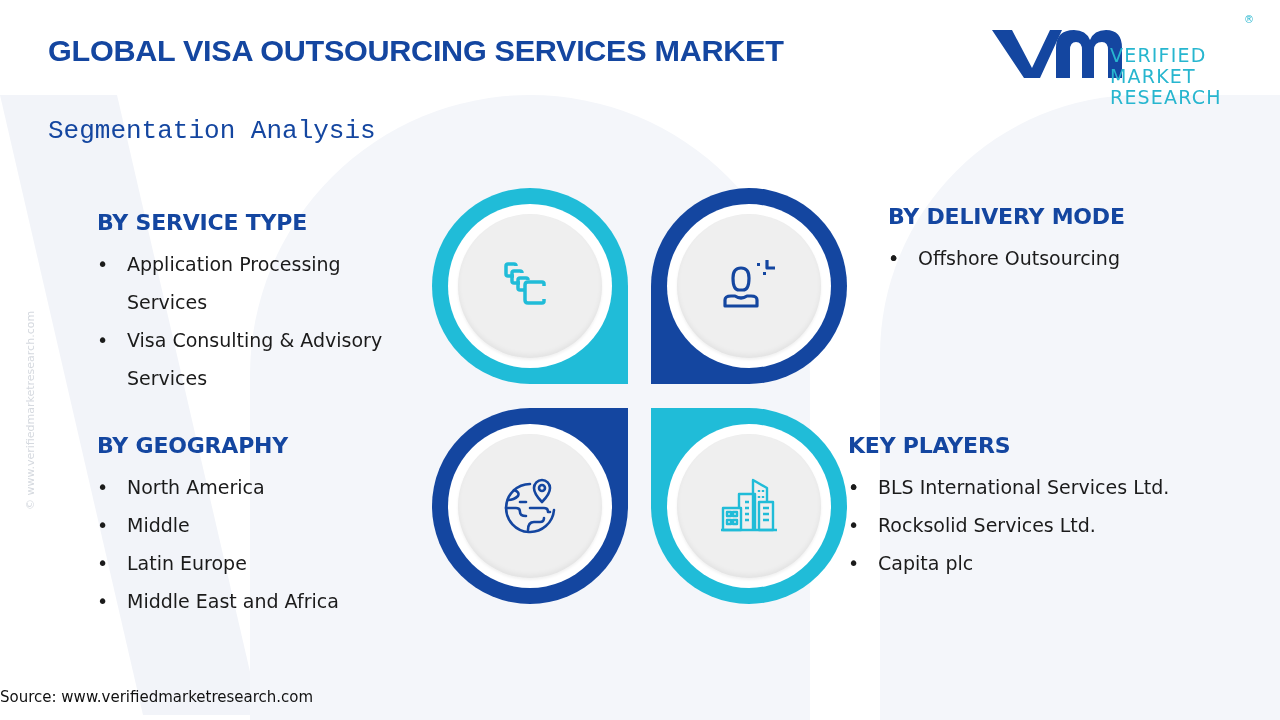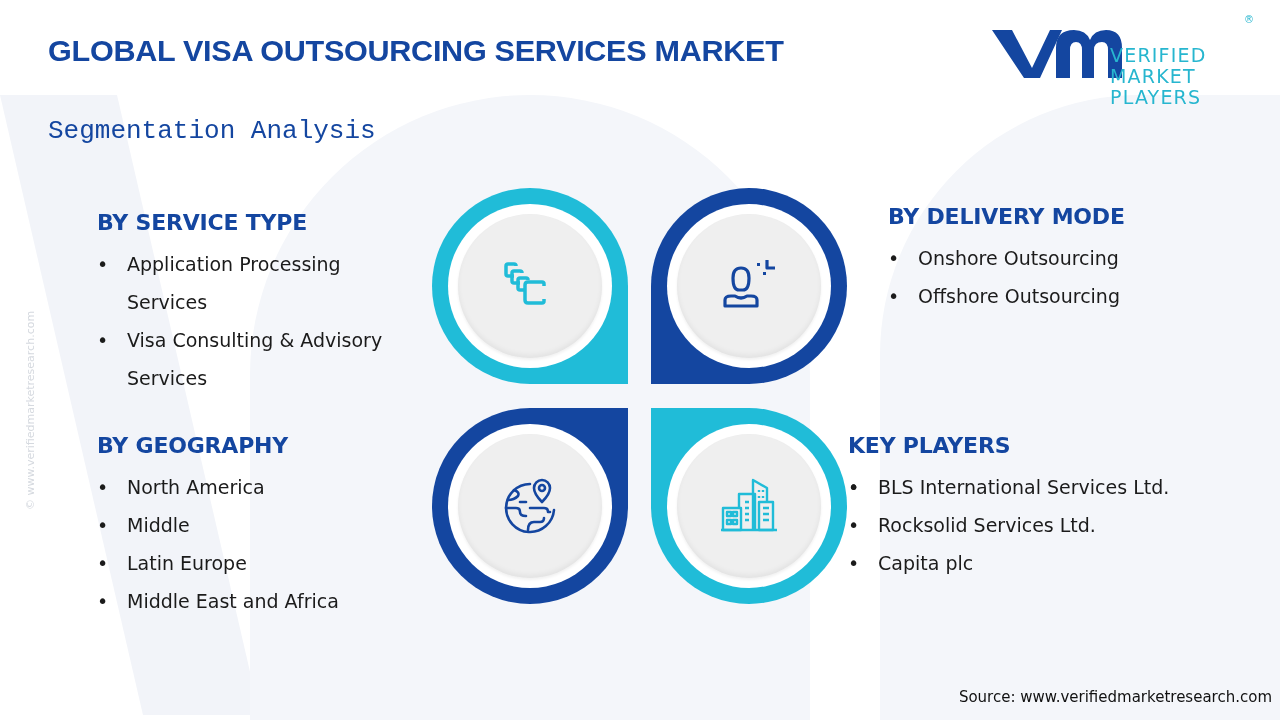--- a/index.html
+++ b/index.html
@@ -13,57 +13,57 @@
   .watermark { position:absolute; left:24px; top:510px; transform-origin:left top; transform:rotate(-90deg); font-size:11px; color:#d5d9df; white-space:nowrap; font-family:"DejaVu Sans",sans-serif; }
   .section { position:absolute; }
   .sec-title { font-size:22px; font-weight:bold; color:#1446a0; font-family:"DejaVu Sans",sans-serif; margin-bottom:10px; letter-spacing:-0.2px; }
   .sec-list { list-style:none; margin:0; padding:0; }
   .sec-list li { position:relative; padding-left:30px; font-size:19px; line-height:38px; color:#1b1b1b; font-family:"DejaVu Sans",sans-serif; }
   .sec-list li .bullet { position:absolute; left:0; top:0; }
   .petal { position:absolute; width:196px; height:196px; }
   .petal .inner { position:absolute; left:16px; top:16px; width:164px; height:164px; border-radius:50%; background:#ffffff; }
   .petal .disc { position:absolute; left:26px; top:26px; width:144px; height:144px; border-radius:50%; background:#efefef; box-shadow: inset 0 -3px 5px rgba(0,0,0,0.05), 0 2px 3px rgba(0,0,0,0.06); }
   .petal .icon { position:absolute; left:68px; top:68px; width:60px; height:60px; }
-  .source { position:absolute; left:0; width:1272px; top:688px; text-align:right; font-size:15px; color:#111; font-family:"DejaVu Sans",sans-serif; }
+  .source { position:absolute; left:0; width:1272px; top:688px; text-align:left; font-size:15px; color:#111; font-family:"DejaVu Sans",sans-serif; }
 </style>
 </head>
 <body>
 
 <div class="bg-shape" style="left:0;top:95px;width:260px;height:620px;clip-path:polygon(0 0,45% 0,100% 100%,55% 100%);"></div>
 <div class="bg-shape" style="left:250px;top:95px;width:560px;height:640px;border-radius:280px 280px 0 0;background:#f4f6fa;"></div>
 <div class="bg-shape" style="left:880px;top:95px;width:420px;height:640px;border-radius:260px 0 0 0;background:#f4f6fa;"></div>
 
 <div class="title">GLOBAL VISA OUTSOURCING SERVICES MARKET</div>
 <div class="subtitle">Segmentation Analysis</div>
 
 <svg class="logo" viewBox="0 0 270 66">
   <path d="M4 12 L24 12 L44 50 L62 12 L74 12 L52 60 L36 60 Z" fill="#1446a0"></path>
   <path d="M68 60 L68 30 Q68 12 86 12 Q98 12 102 22 Q106 12 118 12 Q134 12 134 30 L134 60 L120 60 L120 32 Q120 24 114 24 Q106 24 106 32 L106 60 L94 60 L94 32 Q94 24 88 24 Q82 24 82 32 L82 60 Z" fill="#1446a0"></path>
 </svg>
 <div class="logo-text">
   <div>VERIFIED</div>
   <div>MARKET</div>
-  <div>PLAYERS</div>
+  <div>RESEARCH</div>
 </div>
 <div class="reg">®</div>
 
 <div class="watermark">© www.verifiedmarketresearch.com</div>
 
 <div class="section" style="left:97px;top:210px;width:320px;">
   <div class="sec-title">BY SERVICE TYPE</div>
   <ul class="sec-list">
     <li><span class="bullet">•</span><span>Application Processing Services</span></li>
     <li><span class="bullet">•</span><span>Visa Consulting &amp; Advisory Services</span></li>
   </ul>
 </div>
 
 <div class="section" style="left:888px;top:204px;width:360px;">
   <div class="sec-title">BY DELIVERY MODE</div>
   <ul class="sec-list">
-    <li><span class="bullet">•</span><span>Onshore Outsourcing</span></li>
+    <li><span class="bullet">•</span></li>
     <li><span class="bullet">•</span><span>Offshore Outsourcing</span></li>
   </ul>
 </div>
 
 <div class="section" style="left:97px;top:433px;width:320px;">
   <div class="sec-title">BY GEOGRAPHY</div>
   <ul class="sec-list">
     <li><span class="bullet">•</span><span>North America</span></li>
     <li><span class="bullet">•</span><span>Middle</span></li>
     <li><span class="bullet">•</span><span>Latin Europe</span></li>

